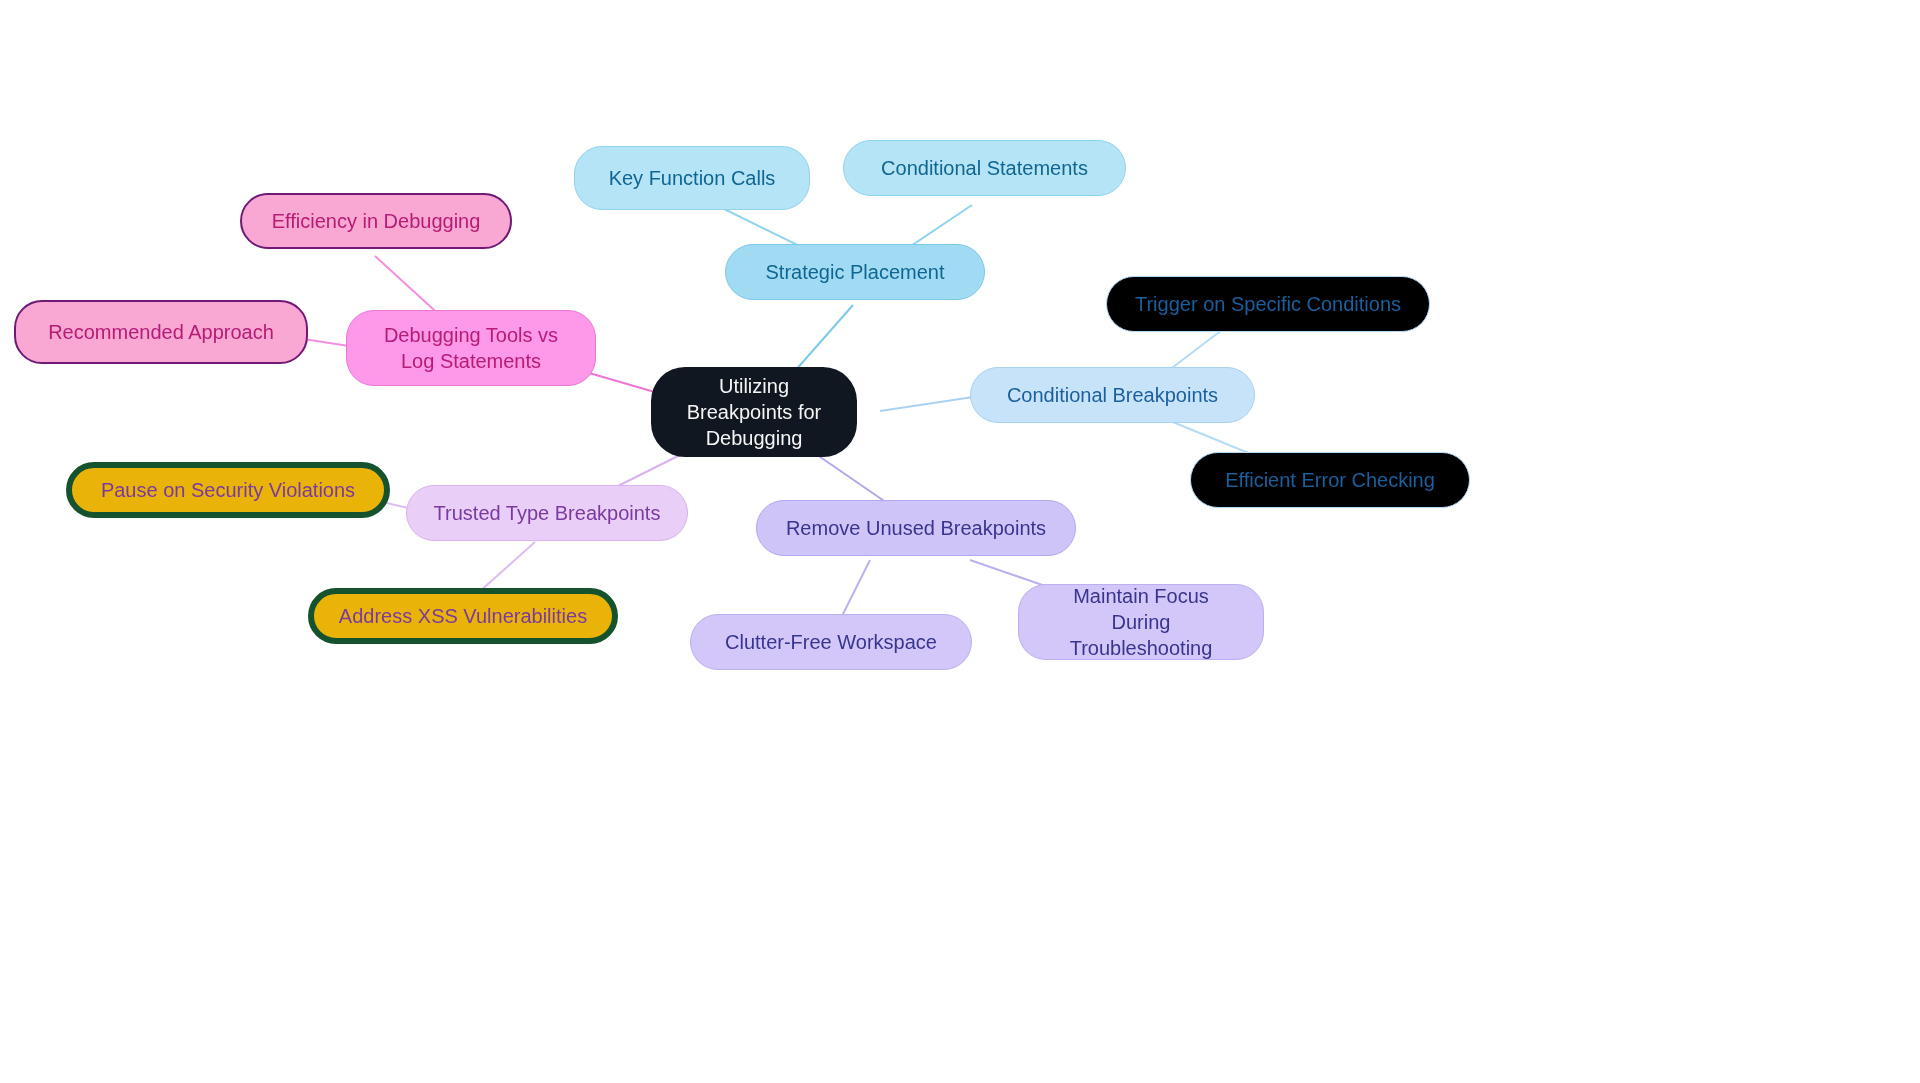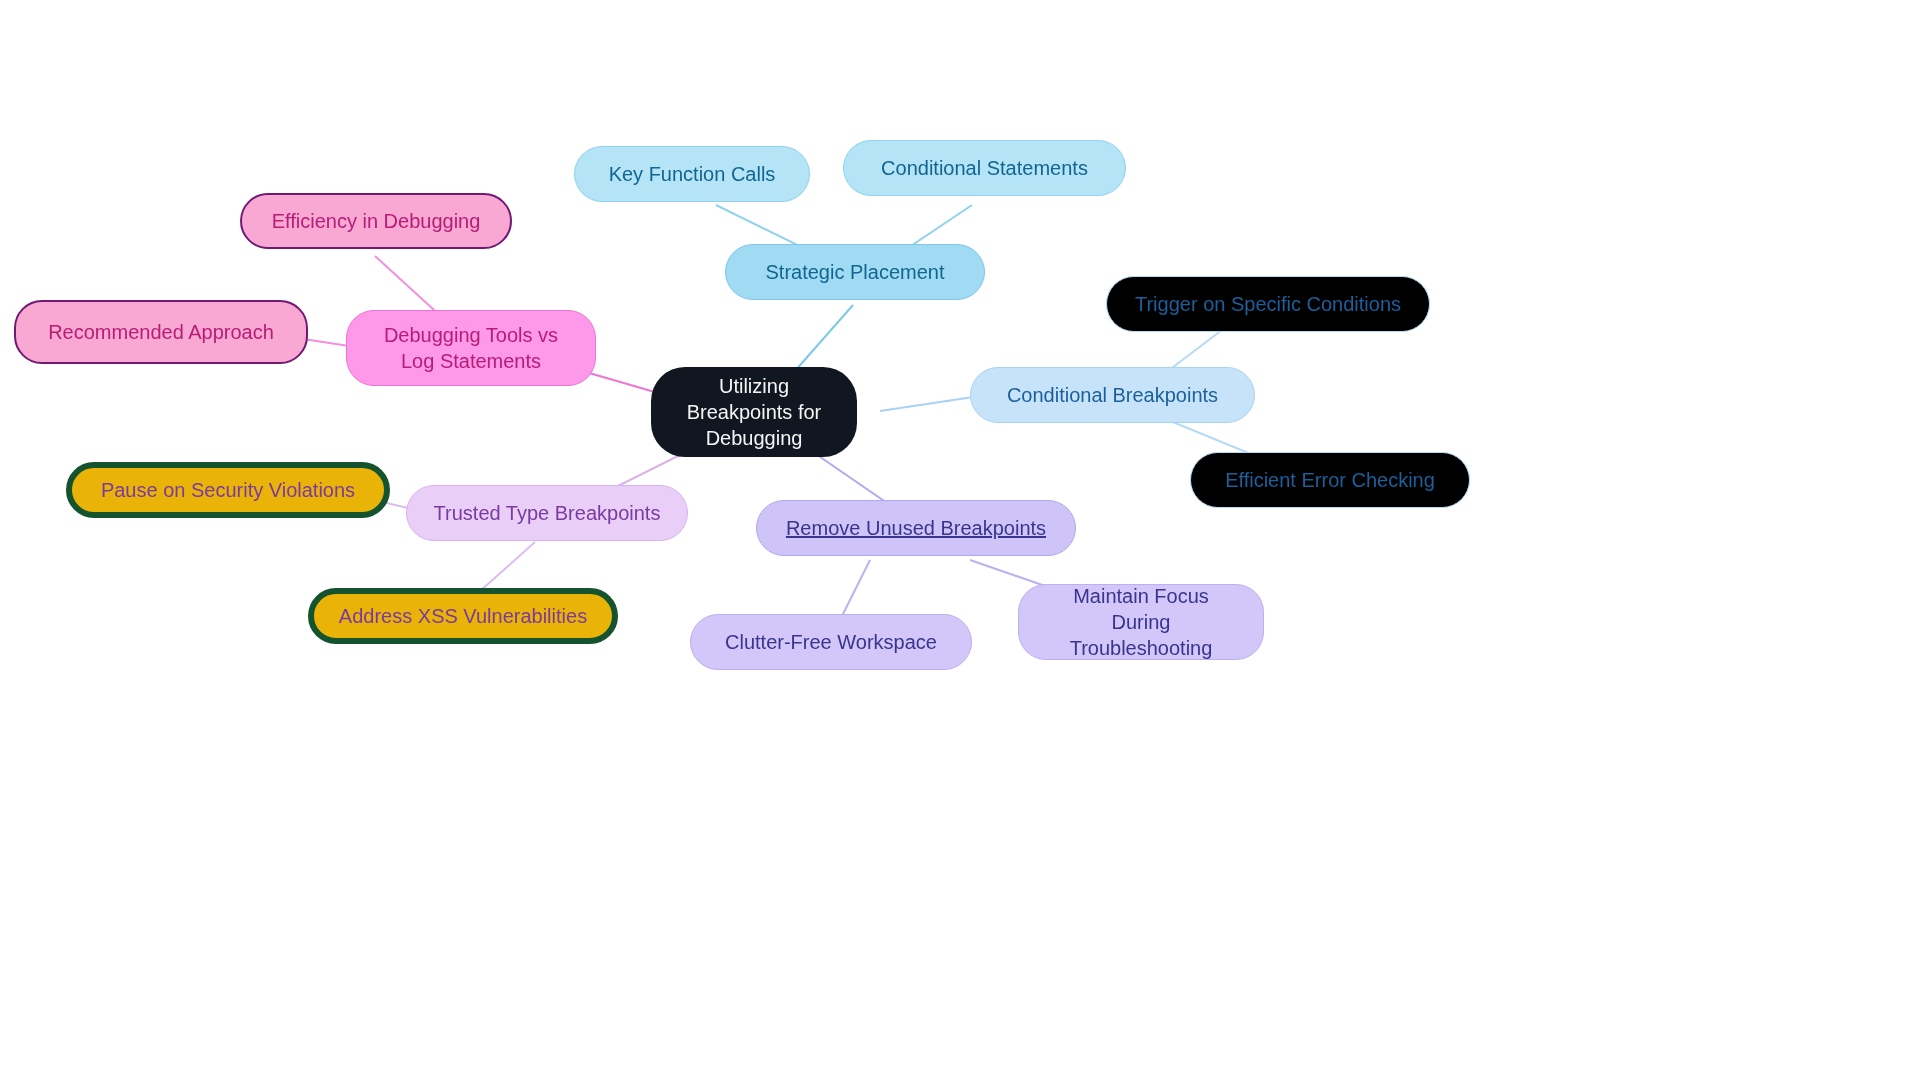--- a/index.html
+++ b/index.html
@@ -78,21 +78,20 @@
   .blue-child {
     background: #000000;
     color: #1b5f9c;
     border: 1px solid #b4dbf5;
   }
   
   .purple-main {
     background: #cfc4f8;
     color: #39358f;
     border: 1px solid #b4a6ee;
-    text-decoration: underline;
   }
   
   .purple-child {
     background: #d2c7f8;
     color: #39358f;
     border: 1px solid #bcb0f0;
   }
   
   .lav-main {
     background: #e9cef7;
@@ -140,21 +139,21 @@
     <line x1="665" y1="395" x2="572" y2="368" stroke="#ec75d5" stroke-width="2"></line>
 
     <line x1="445" y1="320" x2="375" y2="256" stroke="#f48fe0" stroke-width="2"></line>
 
     <line x1="362" y1="348" x2="258" y2="332" stroke="#f48fe0" stroke-width="2"></line>
   </svg>
 
   <div class="node center-node" style="left:651px; top:367px;">Utilizing Breakpoints for Debugging</div>
 
   <div class="node teal-main" style="left:725px; top:244px; width:260px; height:56px;text-align:center;">Strategic Placement</div>
-  <div class="node teal-child" style="left:574px; top:146px; width:236px; height:56px;">Key Function Calls</div>
+  <div class="node teal-child" style="left:574px; top:146px; width:236px; height:64px;">Key Function Calls</div>
   <div class="node teal-child" style="left:843px; top:140px; width:283px; height:56px;">Conditional Statements</div>
 
   <div class="node blue-main" style="left:970px; top:367px; width:285px; height:56px;">Conditional Breakpoints</div>
   <div class="node blue-child" style="left:1106px; top:276px; width:324px; height:56px;">Trigger on Specific Conditions</div>
   <div class="node blue-child" style="left:1190px; top:452px; width:280px; height:56px;">Efficient Error Checking</div>
 
   <div class="node purple-main" style="left:756px; top:500px; width:320px; height:56px;">Remove Unused Breakpoints</div>
   <div class="node purple-child" style="left:690px; top:614px; width:282px; height:56px;">Clutter-Free Workspace</div>
   <div class="node purple-child" style="left:1018px; top:584px; width:246px; height:76px;">Maintain Focus During Troubleshooting</div>
 

